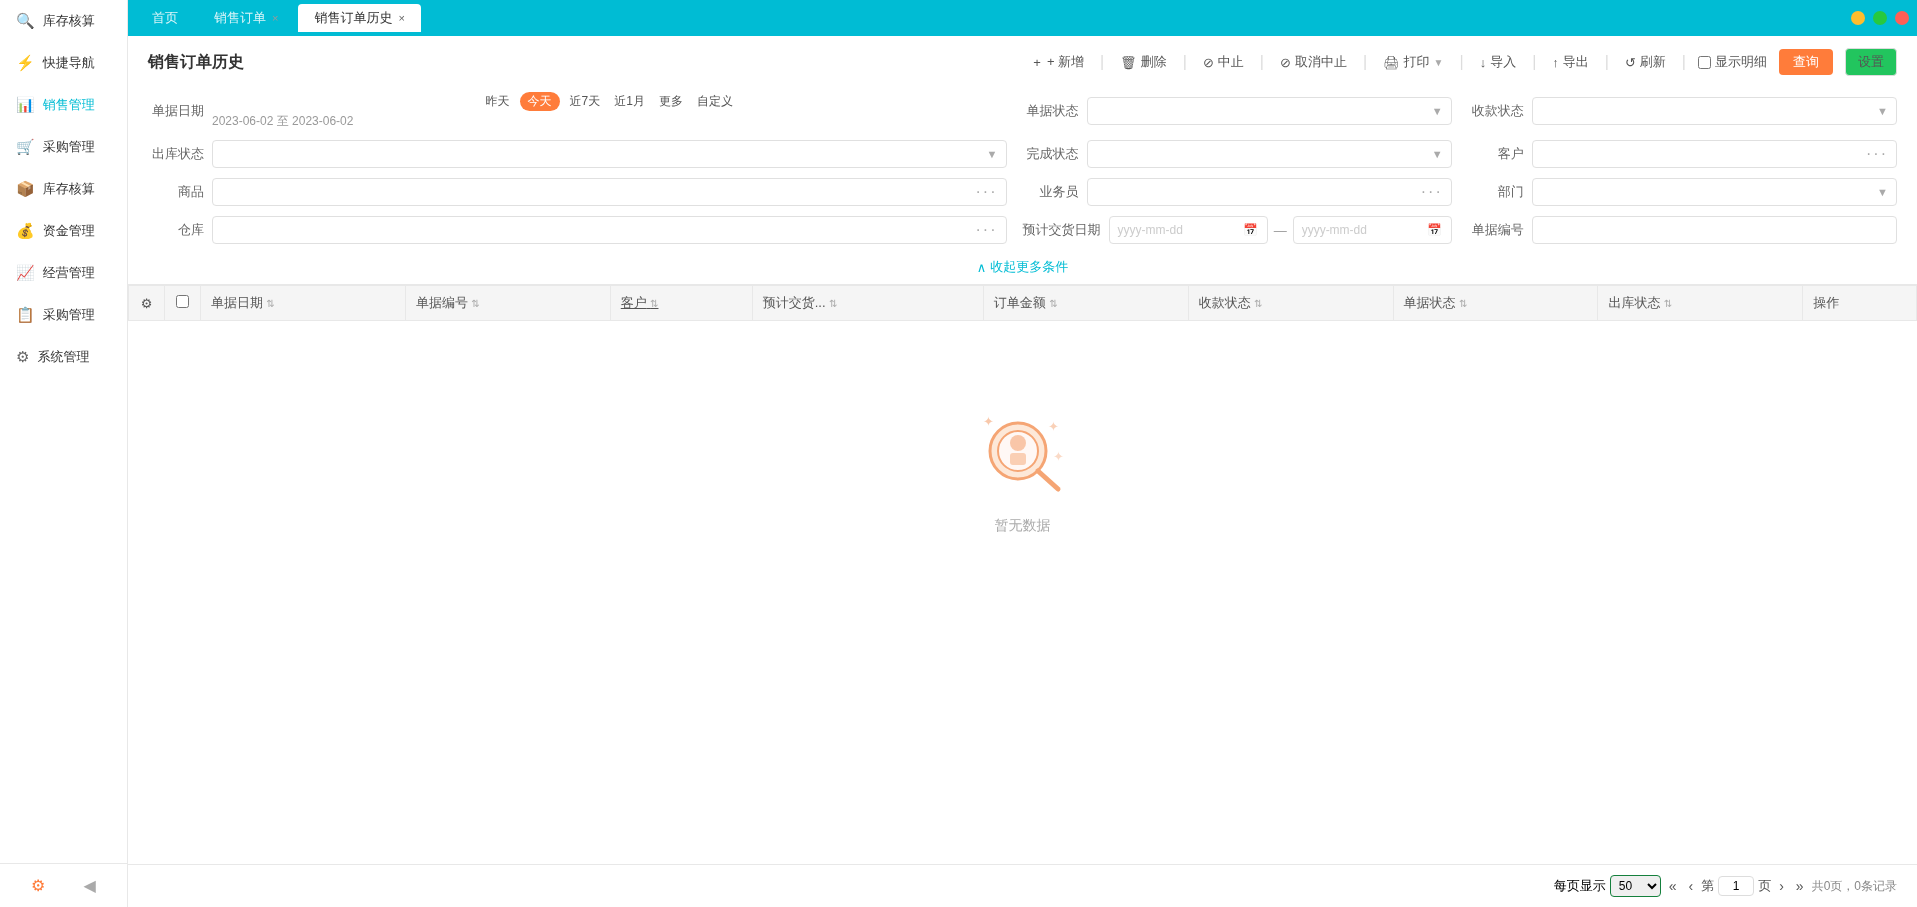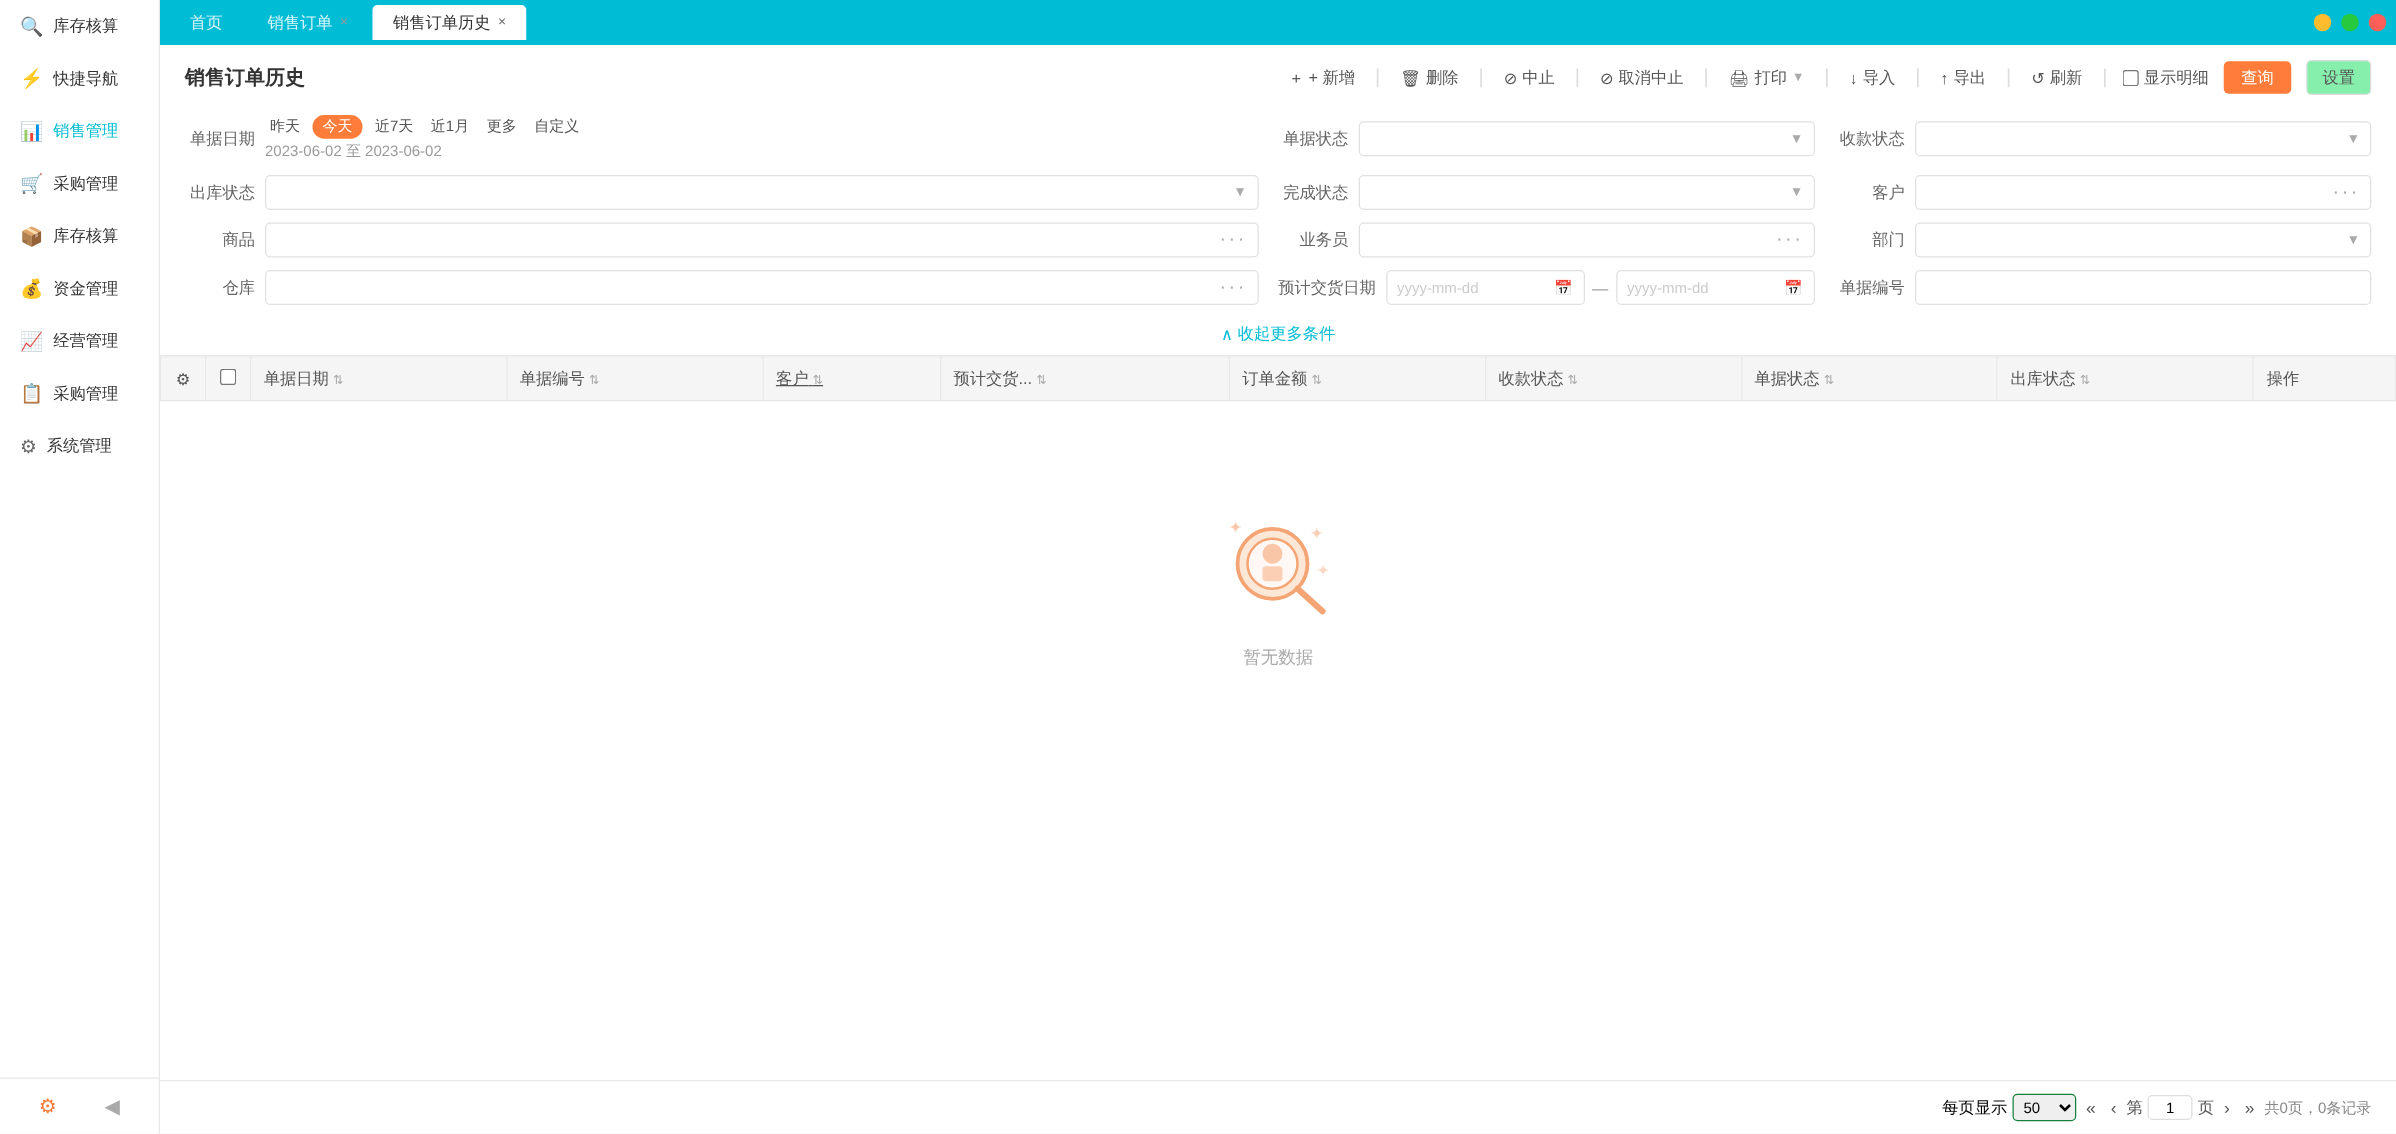--- a/index.html
+++ b/index.html
@@ -188,33 +188,33 @@
           <span>刷新</span>
         </button>
         <span class="toolbar-divider">|</span>
         <div class="show-detail-check">
           <input type="checkbox" style="cursor: pointer;">
           <span>显示明细</span>
         </div>
         <button class="toolbar-btn primary" style="background:#ff7c3a;color:#fff;border:none;border-radius:4px;padding:4px 14px;font-size:13px;cursor:pointer;">
           <span>查询</span>
         </button>
-        <button class="toolbar-btn secondary" style="background:#86efac;color:#555;border:1px solid #ddd;border-radius:4px;padding:4px 12px;font-size:13px;cursor:pointer;">
+        <button class="toolbar-btn secondary" style="background:#22c55e;color:#555;border:1px solid #ddd;border-radius:4px;padding:4px 12px;font-size:13px;cursor:pointer;">
           <span>设置</span>
         </button>
       </div>
     </div>
 
     <div class="filter-area">
 
       <div class="filter-row">
         <div class="filter-item" style="flex:2;">
           <span class="filter-label">单据日期</span>
           <div style="display:flex;flex-direction:column;flex:1;">
-            <div style="display:flex;align-items:center;gap:6px;flex-wrap:wrap;">
+            <div style="display:flex;align-items:center;gap:6px;flex-wrap:wrap;justify-content:center;">
               <span class="date-option">昨天</span>
               <span class="date-chip">今天</span>
               <span class="date-option">近7天</span>
               <span class="date-option">近1月</span>
               <span class="date-option">更多</span>
               <span class="date-option">自定义</span>
             </div>
             <div style="color:#999;font-size:12px;margin-top:2px;">2023-06-02 至 2023-06-02</div>
           </div>
         </div>

